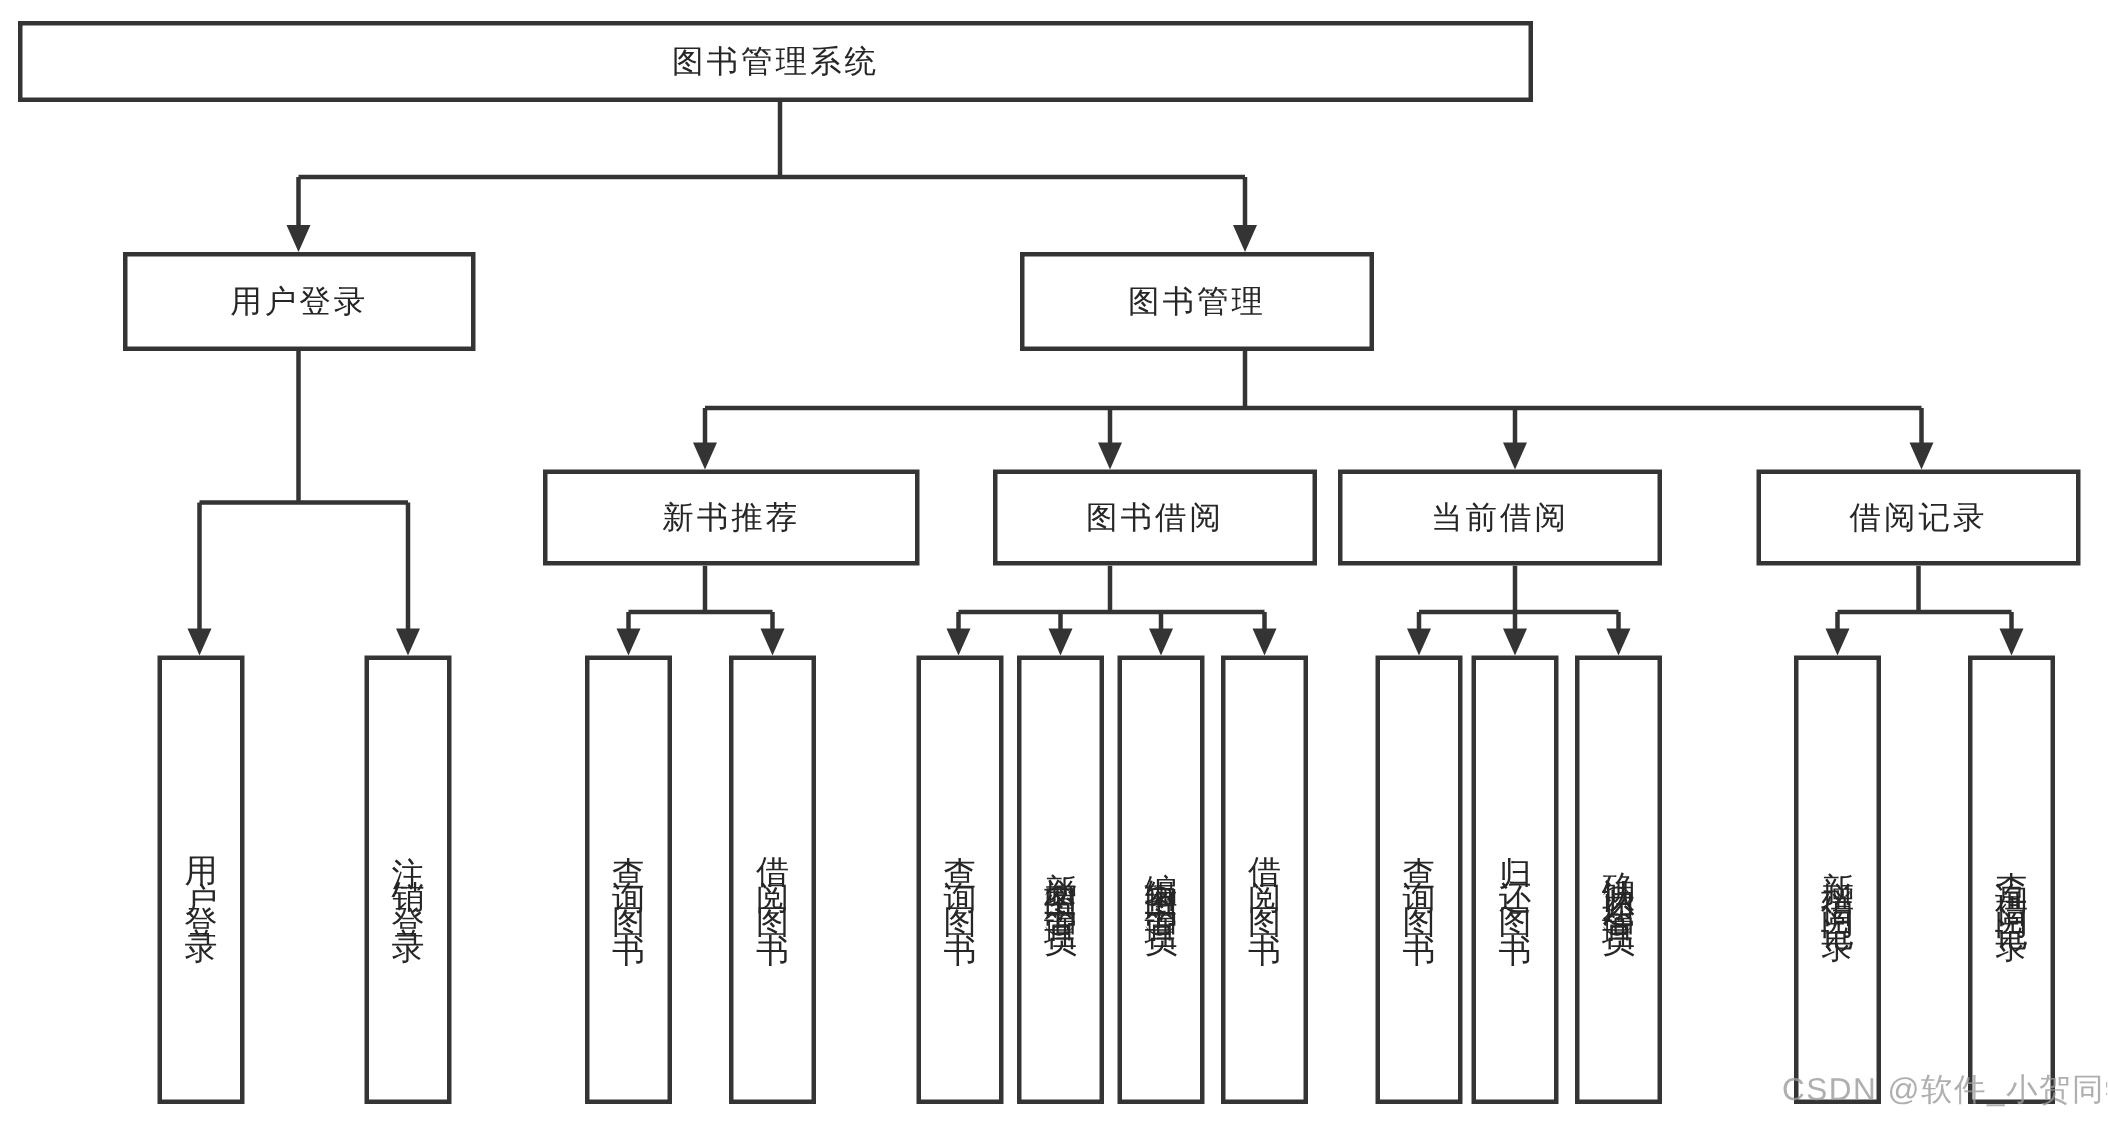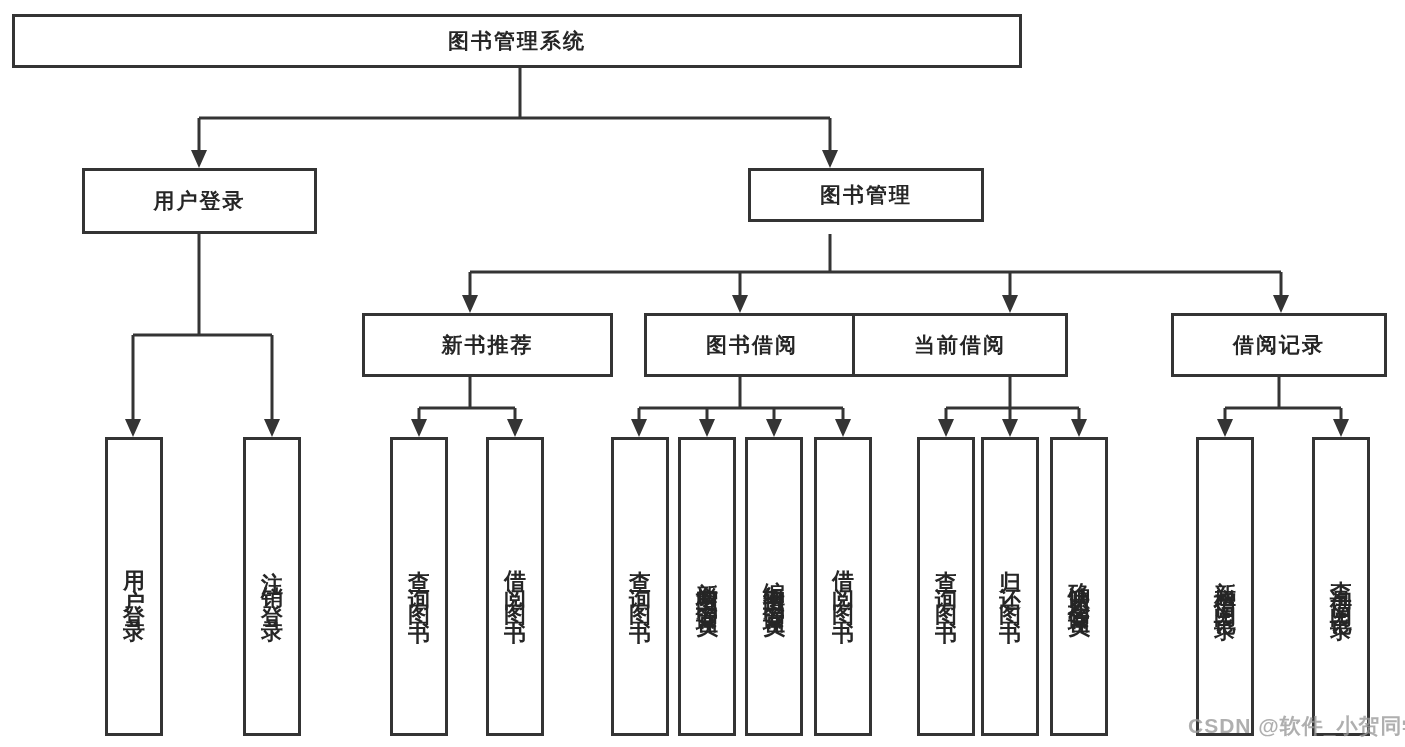--- a/index.html
+++ b/index.html
@@ -3,21 +3,20 @@
 <meta charset="utf-8">
 <style>
   html, body { margin: 0; padding: 0; background: #ffffff; }
   .stage {
     position: relative;
     width: 1405px;
     height: 747px;
     background: #ffffff;
     overflow: hidden;
     font-family: "Liberation Sans", sans-serif;
-    font-weight: bold;
   }
   .wires {
     position: absolute;
     left: 0; top: 0;
     width: 1405px; height: 747px;
   }
   .node {
     position: absolute;
     box-sizing: border-box;
     border: 3px solid #343434;
@@ -38,24 +37,24 @@
     font-size: 22px;
     white-space: nowrap;
   }
   .sp-wide  { letter-spacing: 17px; }
   .sp-mid   { letter-spacing: 8px;  }
   .sp-tight { letter-spacing: 5px;  }
 
   
   #n-root           { left: 12px;   top: 14px;  width: 1010px; height: 54px; }
   #n-user-login     { left: 82px;   top: 168px; width: 235px;  height: 66px; }
-  #n-book-mgmt      { left: 748px;  top: 168px; width: 236px;  height: 54px; }
+  #n-book-mgmt      { left: 680px;  top: 168px; width: 236px;  height: 66px; }
   #n-new-book-rec   { left: 362px;  top: 313px; width: 251px;  height: 64px; }
-  #n-book-borrow    { left: 644px;  top: 313px; width: 216px;  height: 64px; }
-  #n-current-borrow { left: 852px;  top: 313px; width: 216px;  height: 64px; }
+  #n-book-borrow    { left: 662px;  top: 313px; width: 216px;  height: 64px; }
+  #n-current-borrow { left: 892px;  top: 313px; width: 216px;  height: 64px; }
   #n-borrow-records { left: 1171px; top: 313px; width: 216px;  height: 64px; }
 
   .vbox { top: 437px; width: 58px; height: 299px; }
   #n-leaf-user-login { left: 105px;  }
   #n-leaf-logout     { left: 243px;  }
   #n-leaf-nbr-query  { left: 390px;  }
   #n-leaf-nbr-borrow { left: 486px;  }
   #n-leaf-bb-query   { left: 611px;  }
   #n-leaf-bb-add     { left: 678px;  }
   #n-leaf-bb-edit    { left: 745px;  }

